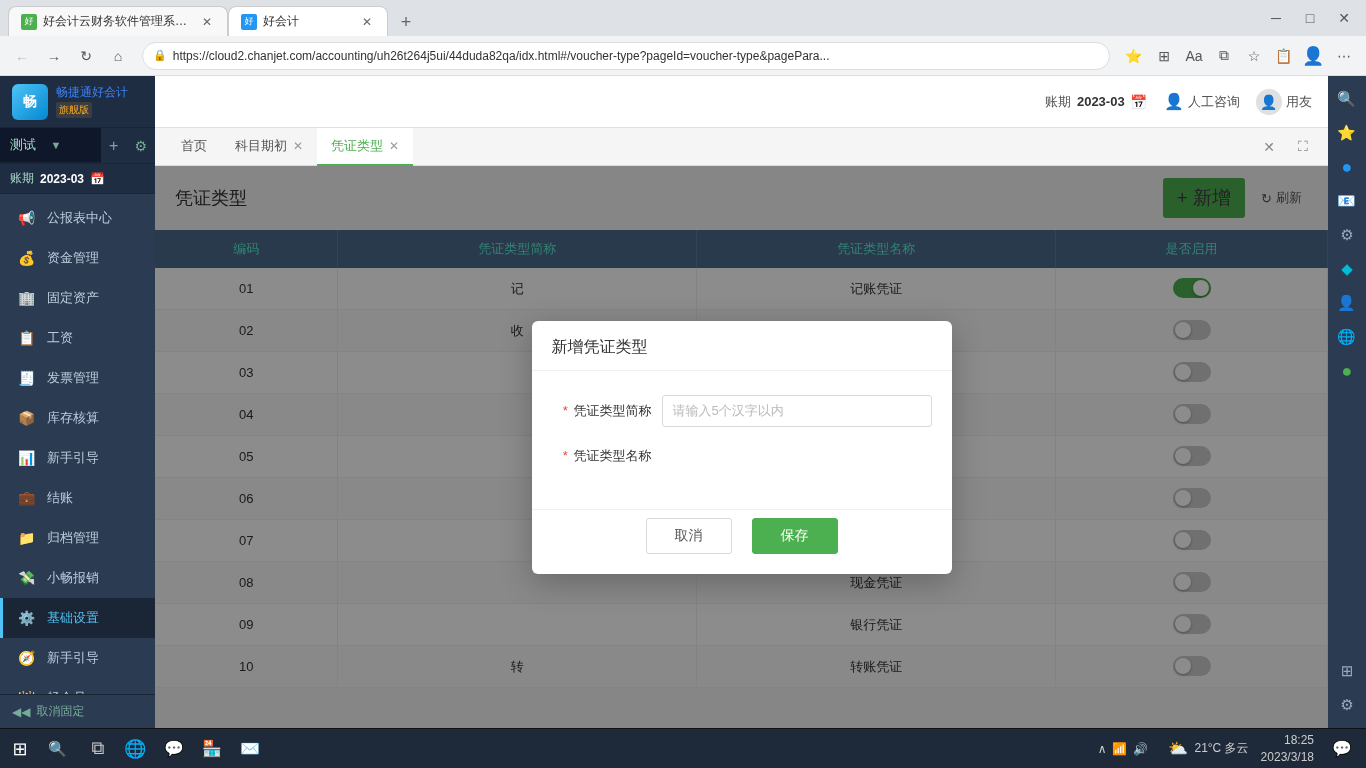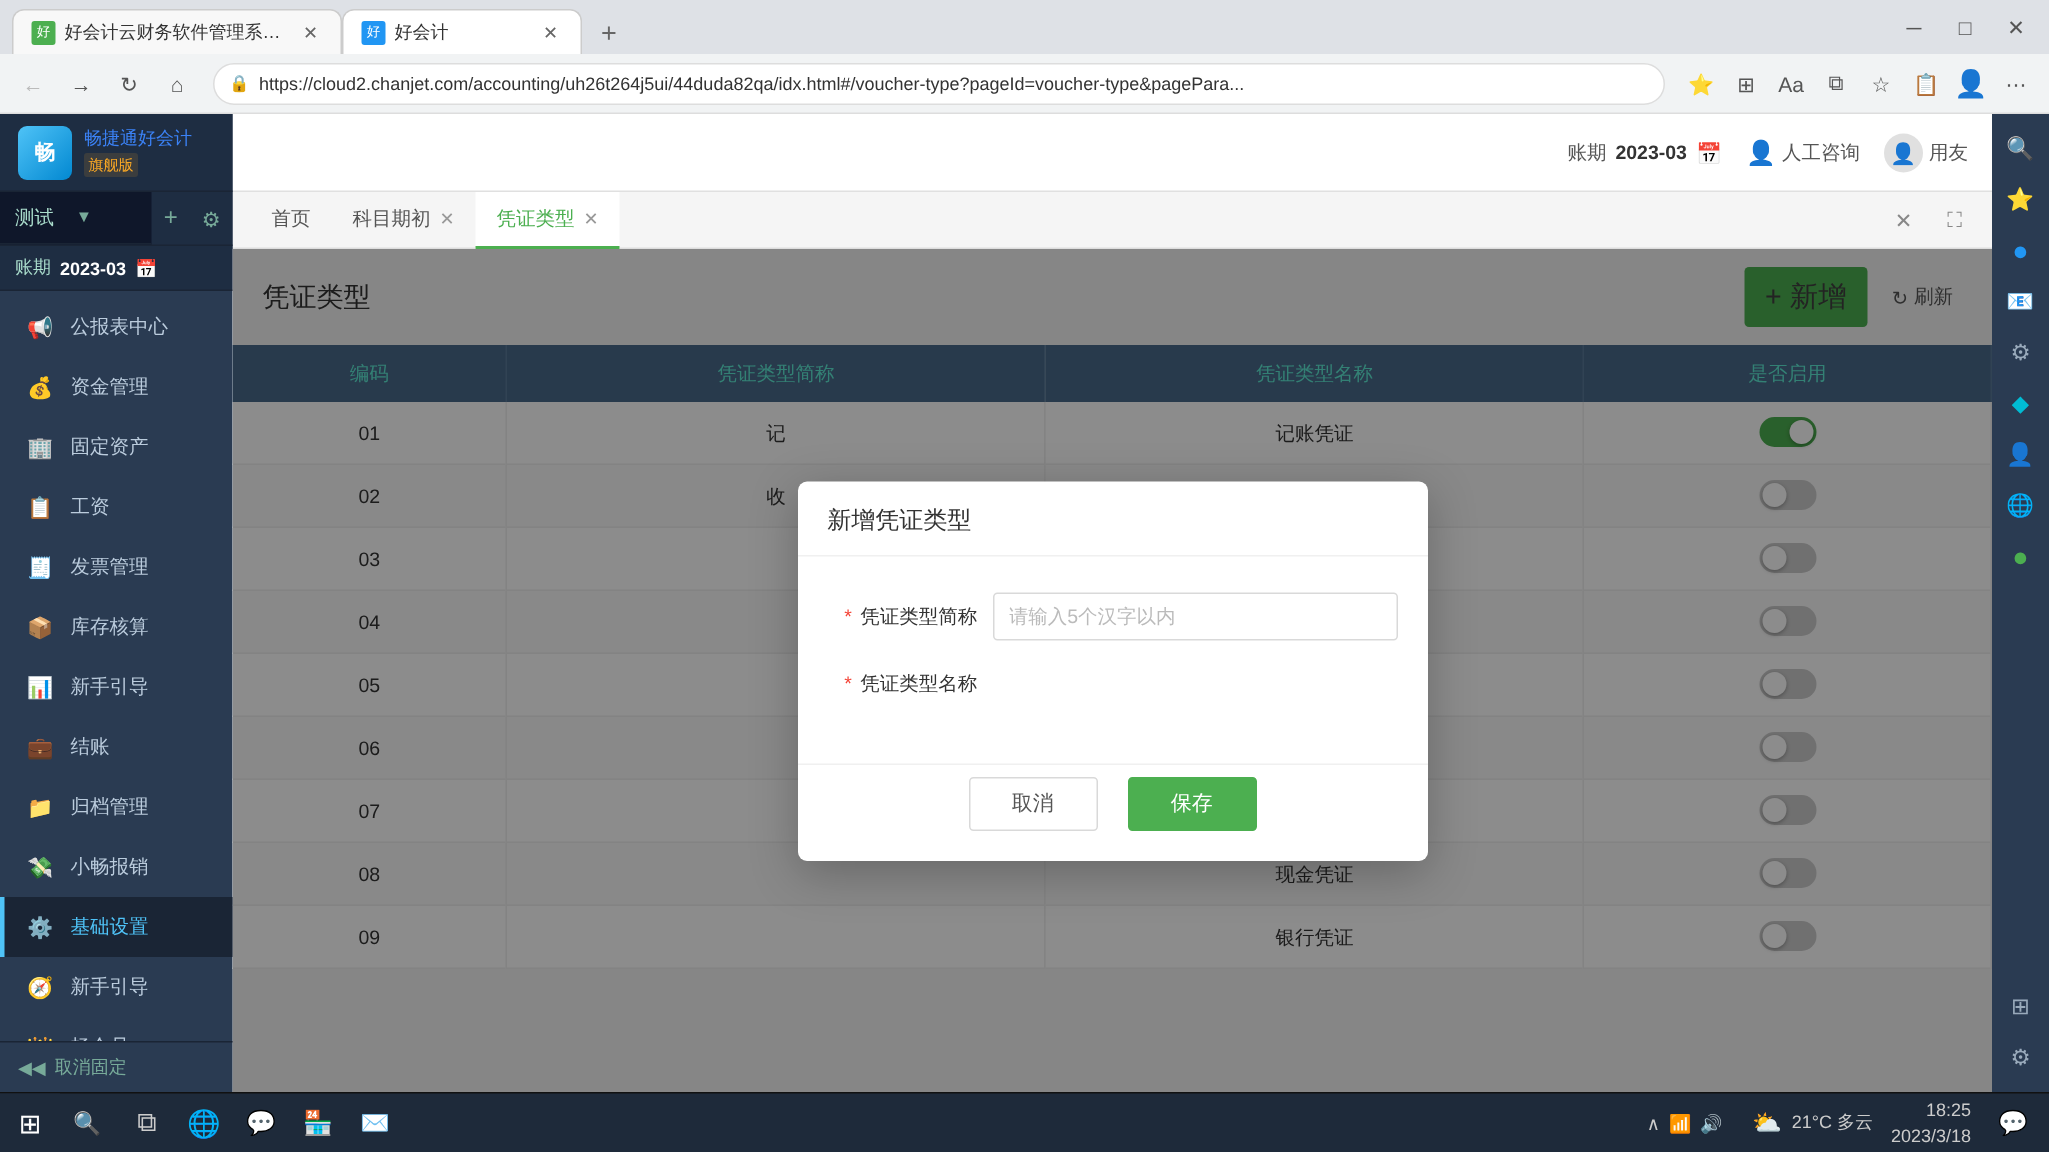--- a/index.html
+++ b/index.html
@@ -378,20 +378,28 @@
             <td></td>
             <td>现金凭证</td>
             <td><div class="toggle off">
                   <div class="toggle-knob"></div>
                 </div></td>
           </tr>
           <tr>
             <td>09</td>
             <td></td>
             <td>银行凭证</td>
+            <td><div class="toggle off">
+                  <div class="toggle-knob"></div>
+                </div></td>
+          </tr>
+          <tr>
+            <td>10</td>
+            <td>转</td>
+            <td>转账凭证</td>
             <td><div class="toggle off">
                   <div class="toggle-knob"></div>
                 </div></td>
           </tr>
         </tbody>
       </table>
 
       <div class="modal-overlay">
         <div class="modal">
           <div class="modal-header">

